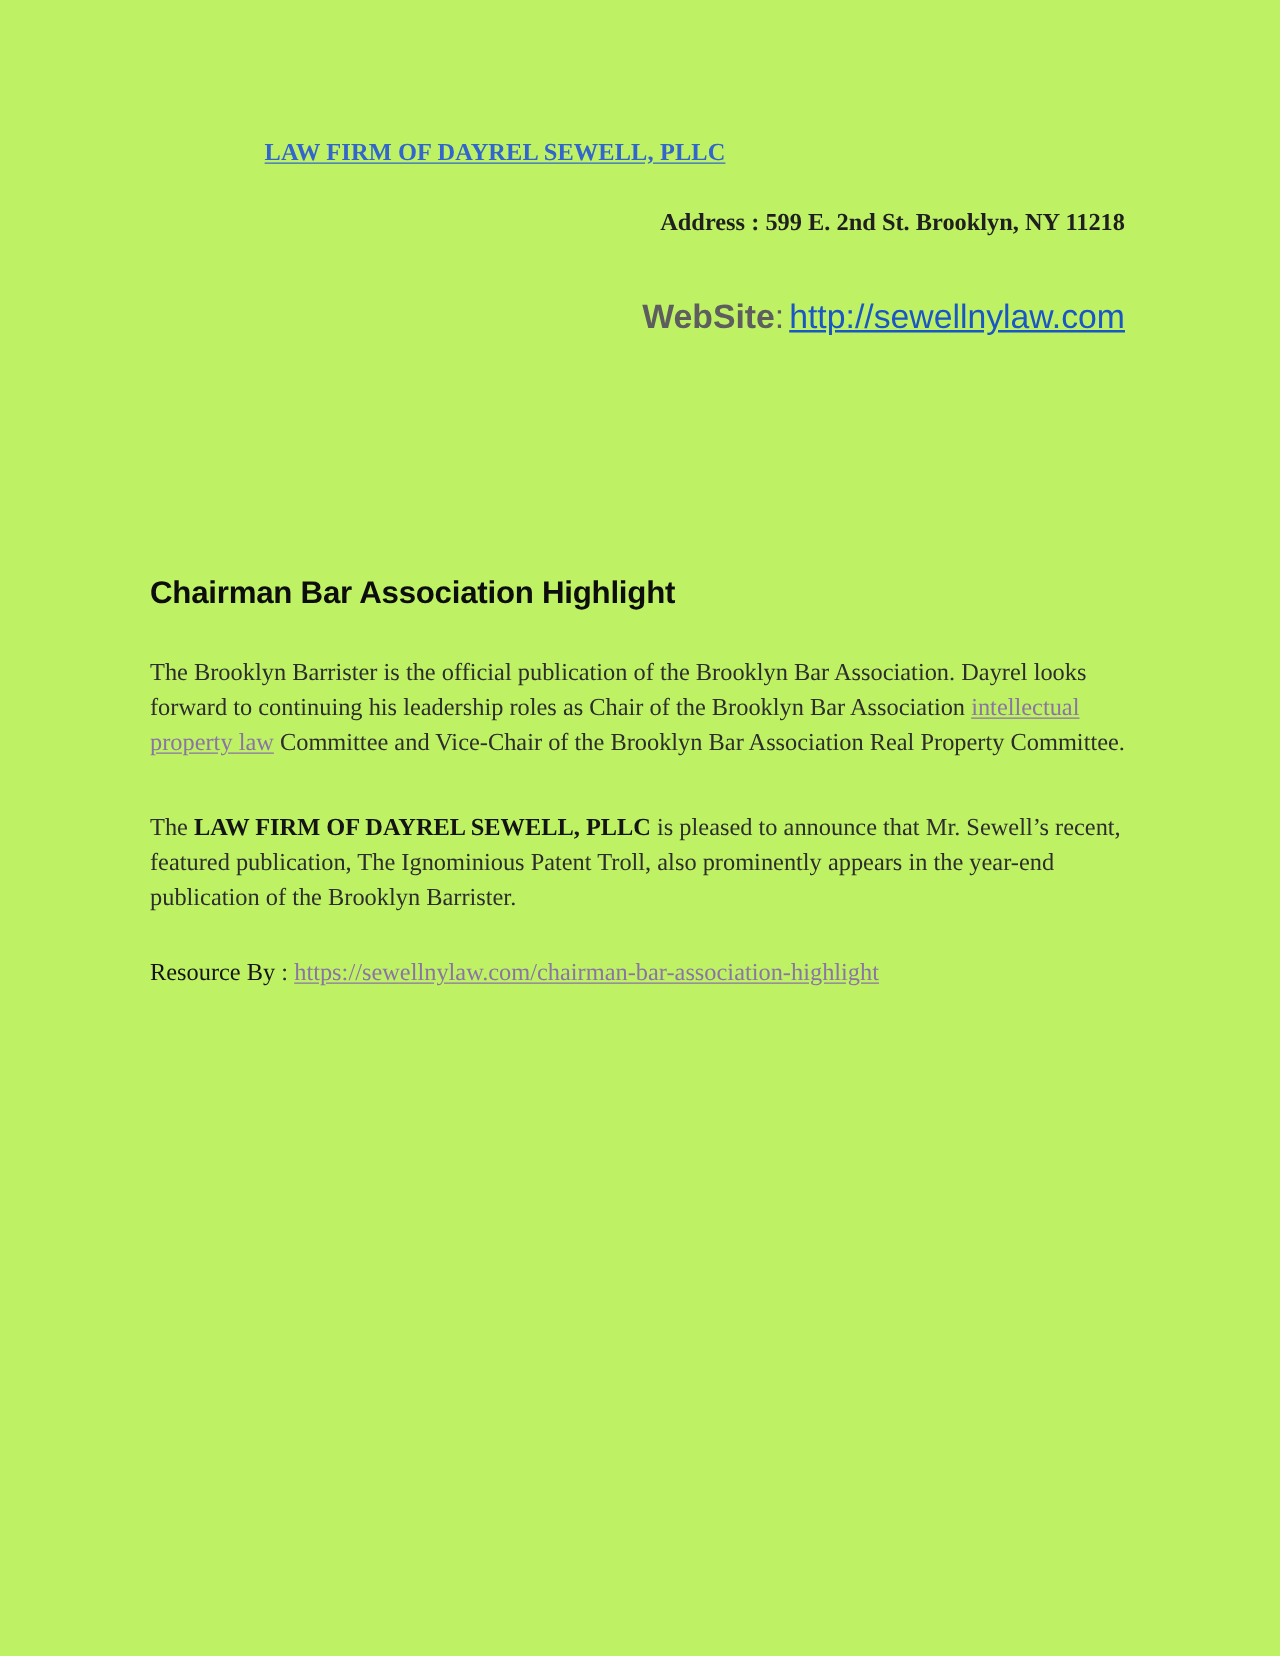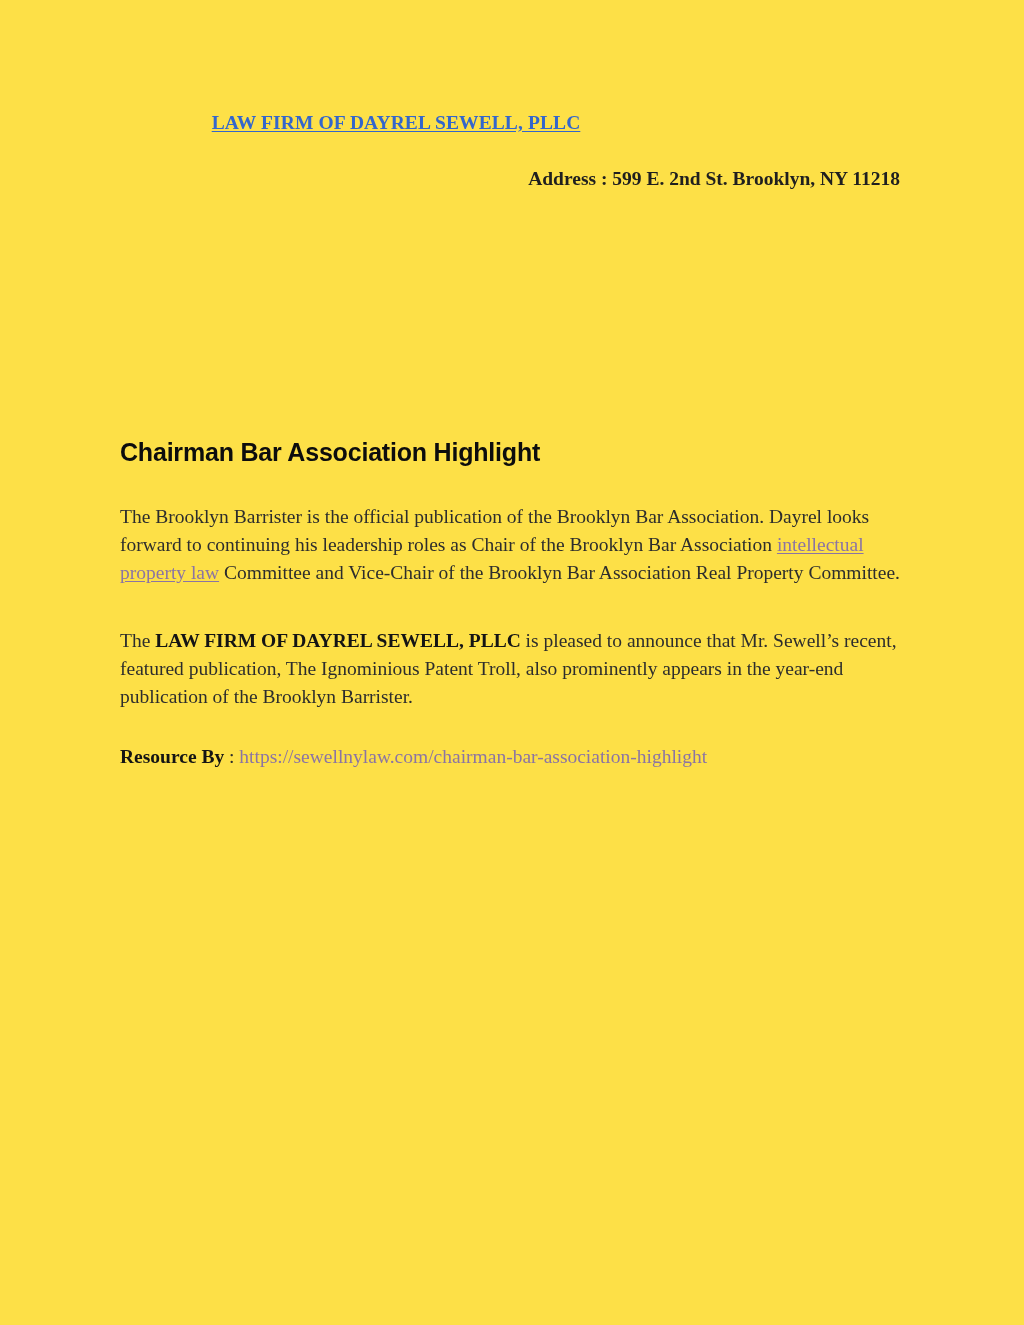--- a/index.html
+++ b/index.html
@@ -12,21 +12,21 @@
     height: 1325px;
     position: relative;
     font-family: "Liberation Serif", serif;
     -webkit-font-smoothing: antialiased;
   }
 
   .page {
     position: relative;
     width: 1024px;
     height: 1325px;
-    background: #fde047;
+    background: #bef264;
     overflow: hidden;
   }
 
   
   .header-block {
     position: absolute;
     left: 0;
     top: 112px;
     width: 904px;
     text-align: right;
@@ -98,21 +98,21 @@
     font-size: 27px;
     color: #1a56c4;
     text-decoration: underline;
     text-underline-offset: 2px;
   }
 
   
   .content-block {
     position: absolute;
     left: 120px;
-    top: 438px;
+    top: 460px;
     width: 790px;
   }
 
   .section-heading {
     font-family: "Liberation Sans", sans-serif;
     font-weight: bold;
     font-size: 25px;
     color: #0d0d0d;
     letter-spacing: -0.2px;
     margin: 0 0 36px 0;
@@ -140,44 +140,48 @@
     text-underline-offset: 2px;
   }
 
   .resource-line {
     font-family: "Liberation Serif", serif;
     font-size: 19.5px;
     line-height: 28px;
     color: #2d2d2d;
   }
   .resource-label {
-    font-weight: bold;
+    font-weight: normal;
     color: #141414;
   }
   .resource-url {
     color: #8b74a4;
+    text-decoration: underline;
     text-underline-offset: 2px;
   }
 </style>
 </head>
 <body>
 
 <div class="page">
 
   <div class="header-block">
 
     <div class="firm-title-line">
       <a class="firm-title">LAW FIRM OF DAYREL SEWELL, PLLC</a>
     </div>
 
     <div class="address-line">
       <span class="address-text">Address : 599 E. 2nd St. Brooklyn, NY 11218</span>
     </div>
 
 
+    <div class="website-line">
+      <span class="website-label">WebSite</span><span class="website-sep">:</span>&nbsp;<a class="website-url">http://sewellnylaw.com</a>
+    </div>
 
   </div>
 
   <div class="content-block">
 
     <h1 class="section-heading">Chairman Bar Association Highlight</h1>
 
     <p class="body-para para-2"><span>The Brooklyn Barrister is the official publication of the Brooklyn Bar Association. Dayrel looks forward to continuing his leadership roles as Chair of the Brooklyn Bar Association </span><a class="inline-link-purple">intellectual property law</a><span> Committee and Vice-Chair of the Brooklyn Bar Association Real Property Committee.</span></p>
 
     <p class="body-para para-1"><span>The </span><span class="strong-firm">LAW FIRM OF DAYREL SEWELL, PLLC</span><span> is pleased to announce that Mr. Sewell’s recent, featured publication, The Ignominious Patent Troll, also prominently appears in the year-end publication of the Brooklyn Barrister.</span></p>

